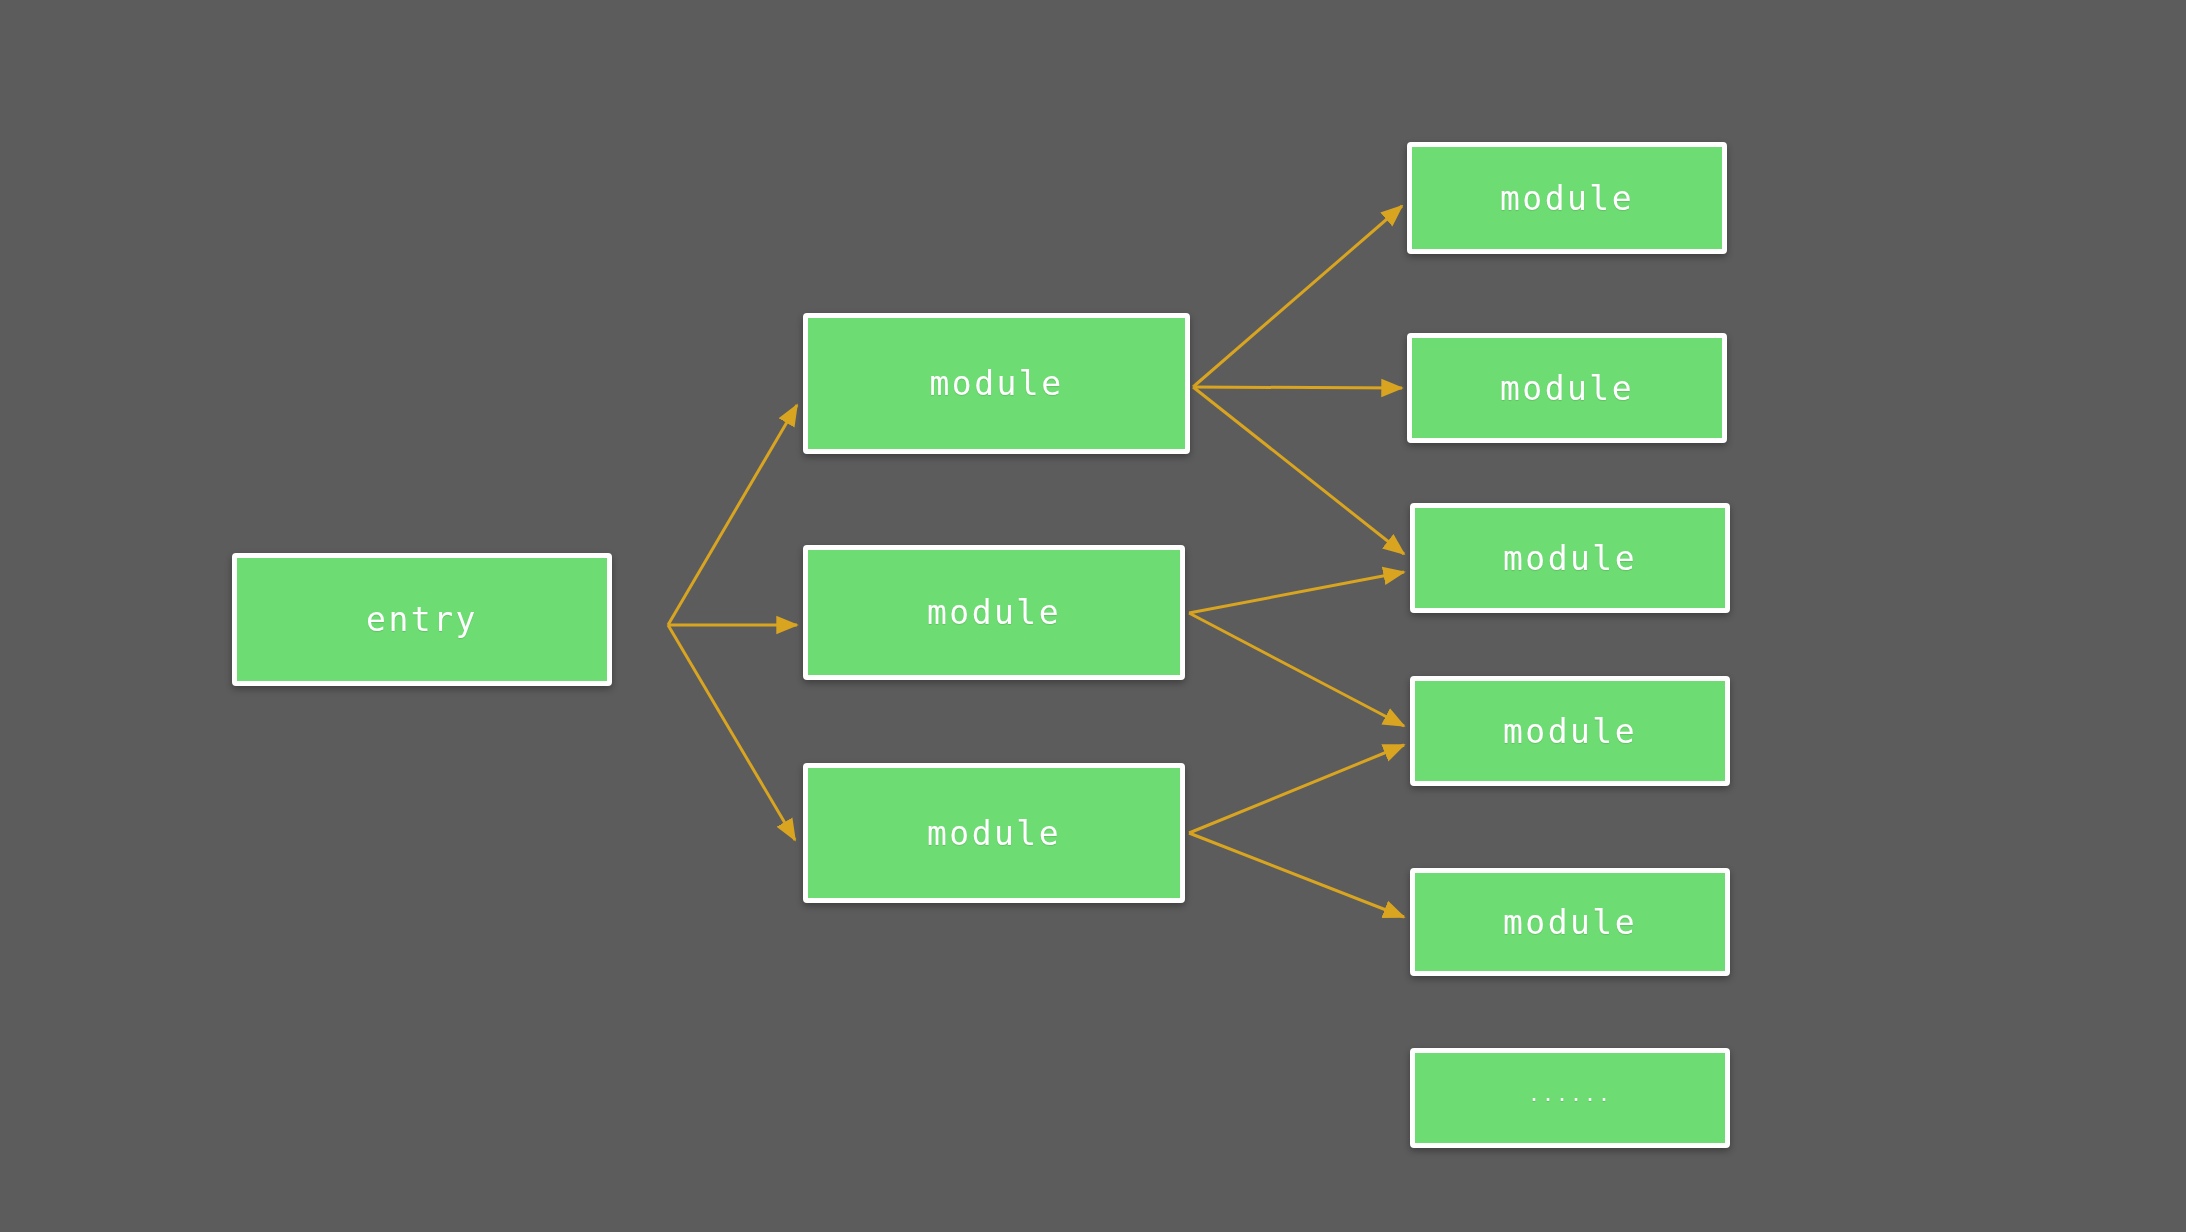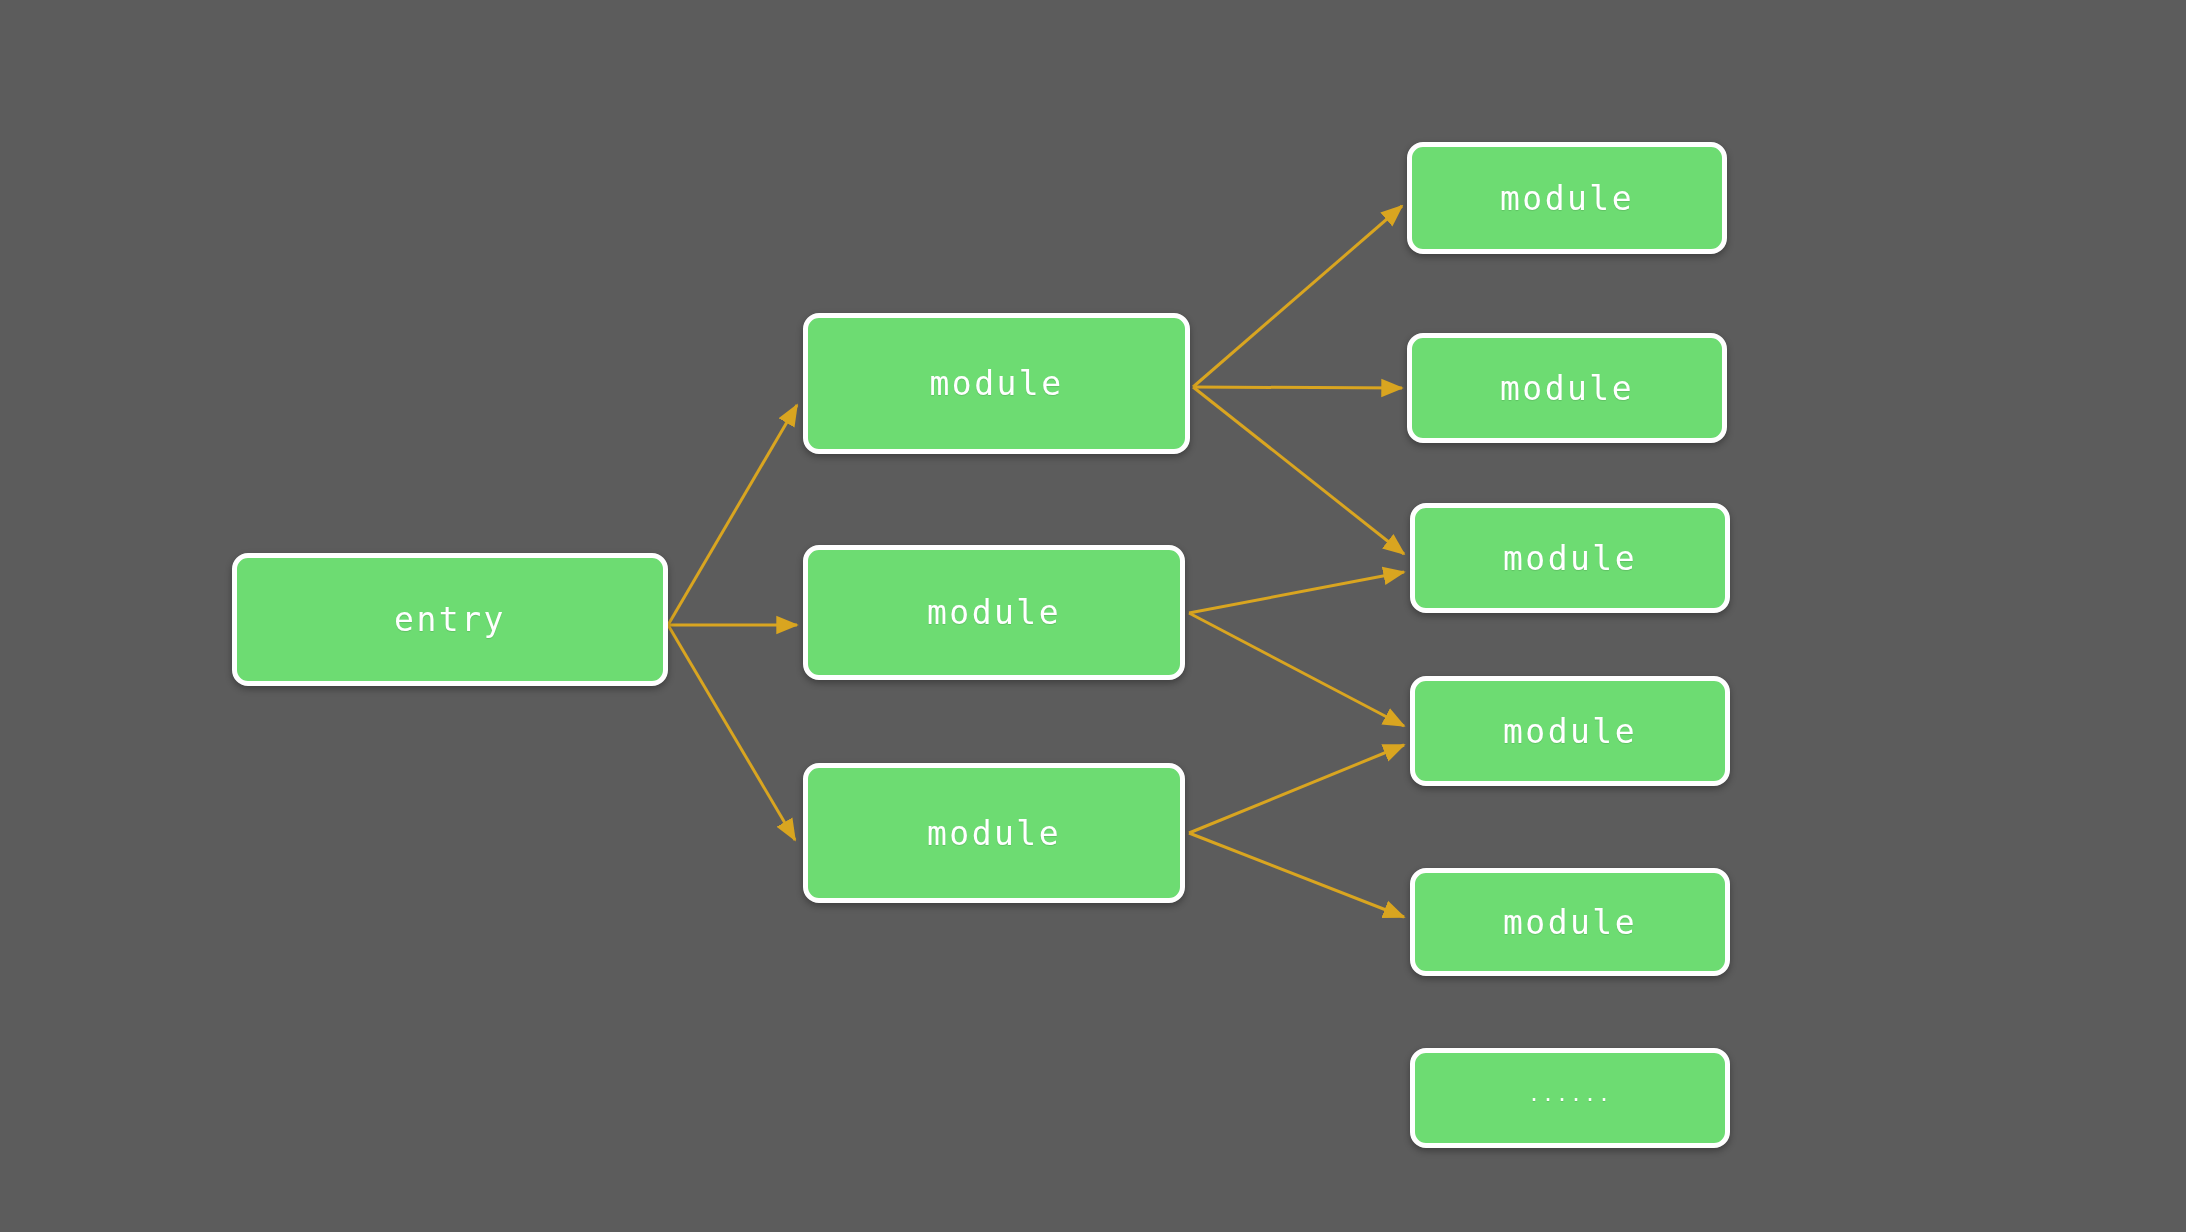--- a/index.html
+++ b/index.html
@@ -26,21 +26,21 @@
     top: 0;
     width: 2186px;
     height: 1232px;
     pointer-events: none;
   }
   .node {
     position: absolute;
     box-sizing: border-box;
     background: #6ddc72;
     border: 5px solid #ffffff;
-    border-radius: 16px;
+    border-radius: 4px;
     display: flex;
     align-items: center;
     justify-content: center;
     box-shadow: 0 3px 7px rgba(0,0,0,0.33);
   }
   .node-label {
     color: #ffffff;
     font-family: "DejaVu Sans Mono", "Liberation Mono", monospace;
     font-size: 33px;
     letter-spacing: 2.5px;
@@ -74,21 +74,21 @@
         <line x1="1193" y1="387" x2="1402" y2="388" stroke="#d9a520" stroke-width="3" marker-end="url(#arrowhead)"></line>
         <line x1="1193" y1="387" x2="1404" y2="554" stroke="#d9a520" stroke-width="3" marker-end="url(#arrowhead)"></line>
         <line x1="1189" y1="613" x2="1404" y2="572" stroke="#d9a520" stroke-width="3" marker-end="url(#arrowhead)"></line>
         <line x1="1189" y1="613" x2="1404" y2="726" stroke="#d9a520" stroke-width="3" marker-end="url(#arrowhead)"></line>
         <line x1="1189" y1="833" x2="1404" y2="745" stroke="#d9a520" stroke-width="3" marker-end="url(#arrowhead)"></line>
         <line x1="1189" y1="833" x2="1404" y2="917" stroke="#d9a520" stroke-width="3" marker-end="url(#arrowhead)"></line>
       </g>
   </svg>
 
   <div id="nodes-group">
-      <div class="node" style="left: 232px; top: 553px; width: 436px; height: 133px; background: rgb(109, 220, 114); border-color: rgb(255, 255, 255);">
+      <div class="node" style="left: 232px; top: 553px; width: 380px; height: 133px; background: rgb(109, 220, 114); border-color: rgb(255, 255, 255);">
         <span class="node-label" style="color: rgb(255, 255, 255);">entry</span>
       </div>
       <div class="node" style="left: 803px; top: 313px; width: 387px; height: 141px; background: rgb(109, 220, 114); border-color: rgb(255, 255, 255);">
         <span class="node-label" style="color: rgb(255, 255, 255);">module</span>
       </div>
       <div class="node" style="left: 803px; top: 545px; width: 382px; height: 135px; background: rgb(109, 220, 114); border-color: rgb(255, 255, 255);">
         <span class="node-label" style="color: rgb(255, 255, 255);">module</span>
       </div>
       <div class="node" style="left: 803px; top: 763px; width: 382px; height: 140px; background: rgb(109, 220, 114); border-color: rgb(255, 255, 255);">
         <span class="node-label" style="color: rgb(255, 255, 255);">module</span>

